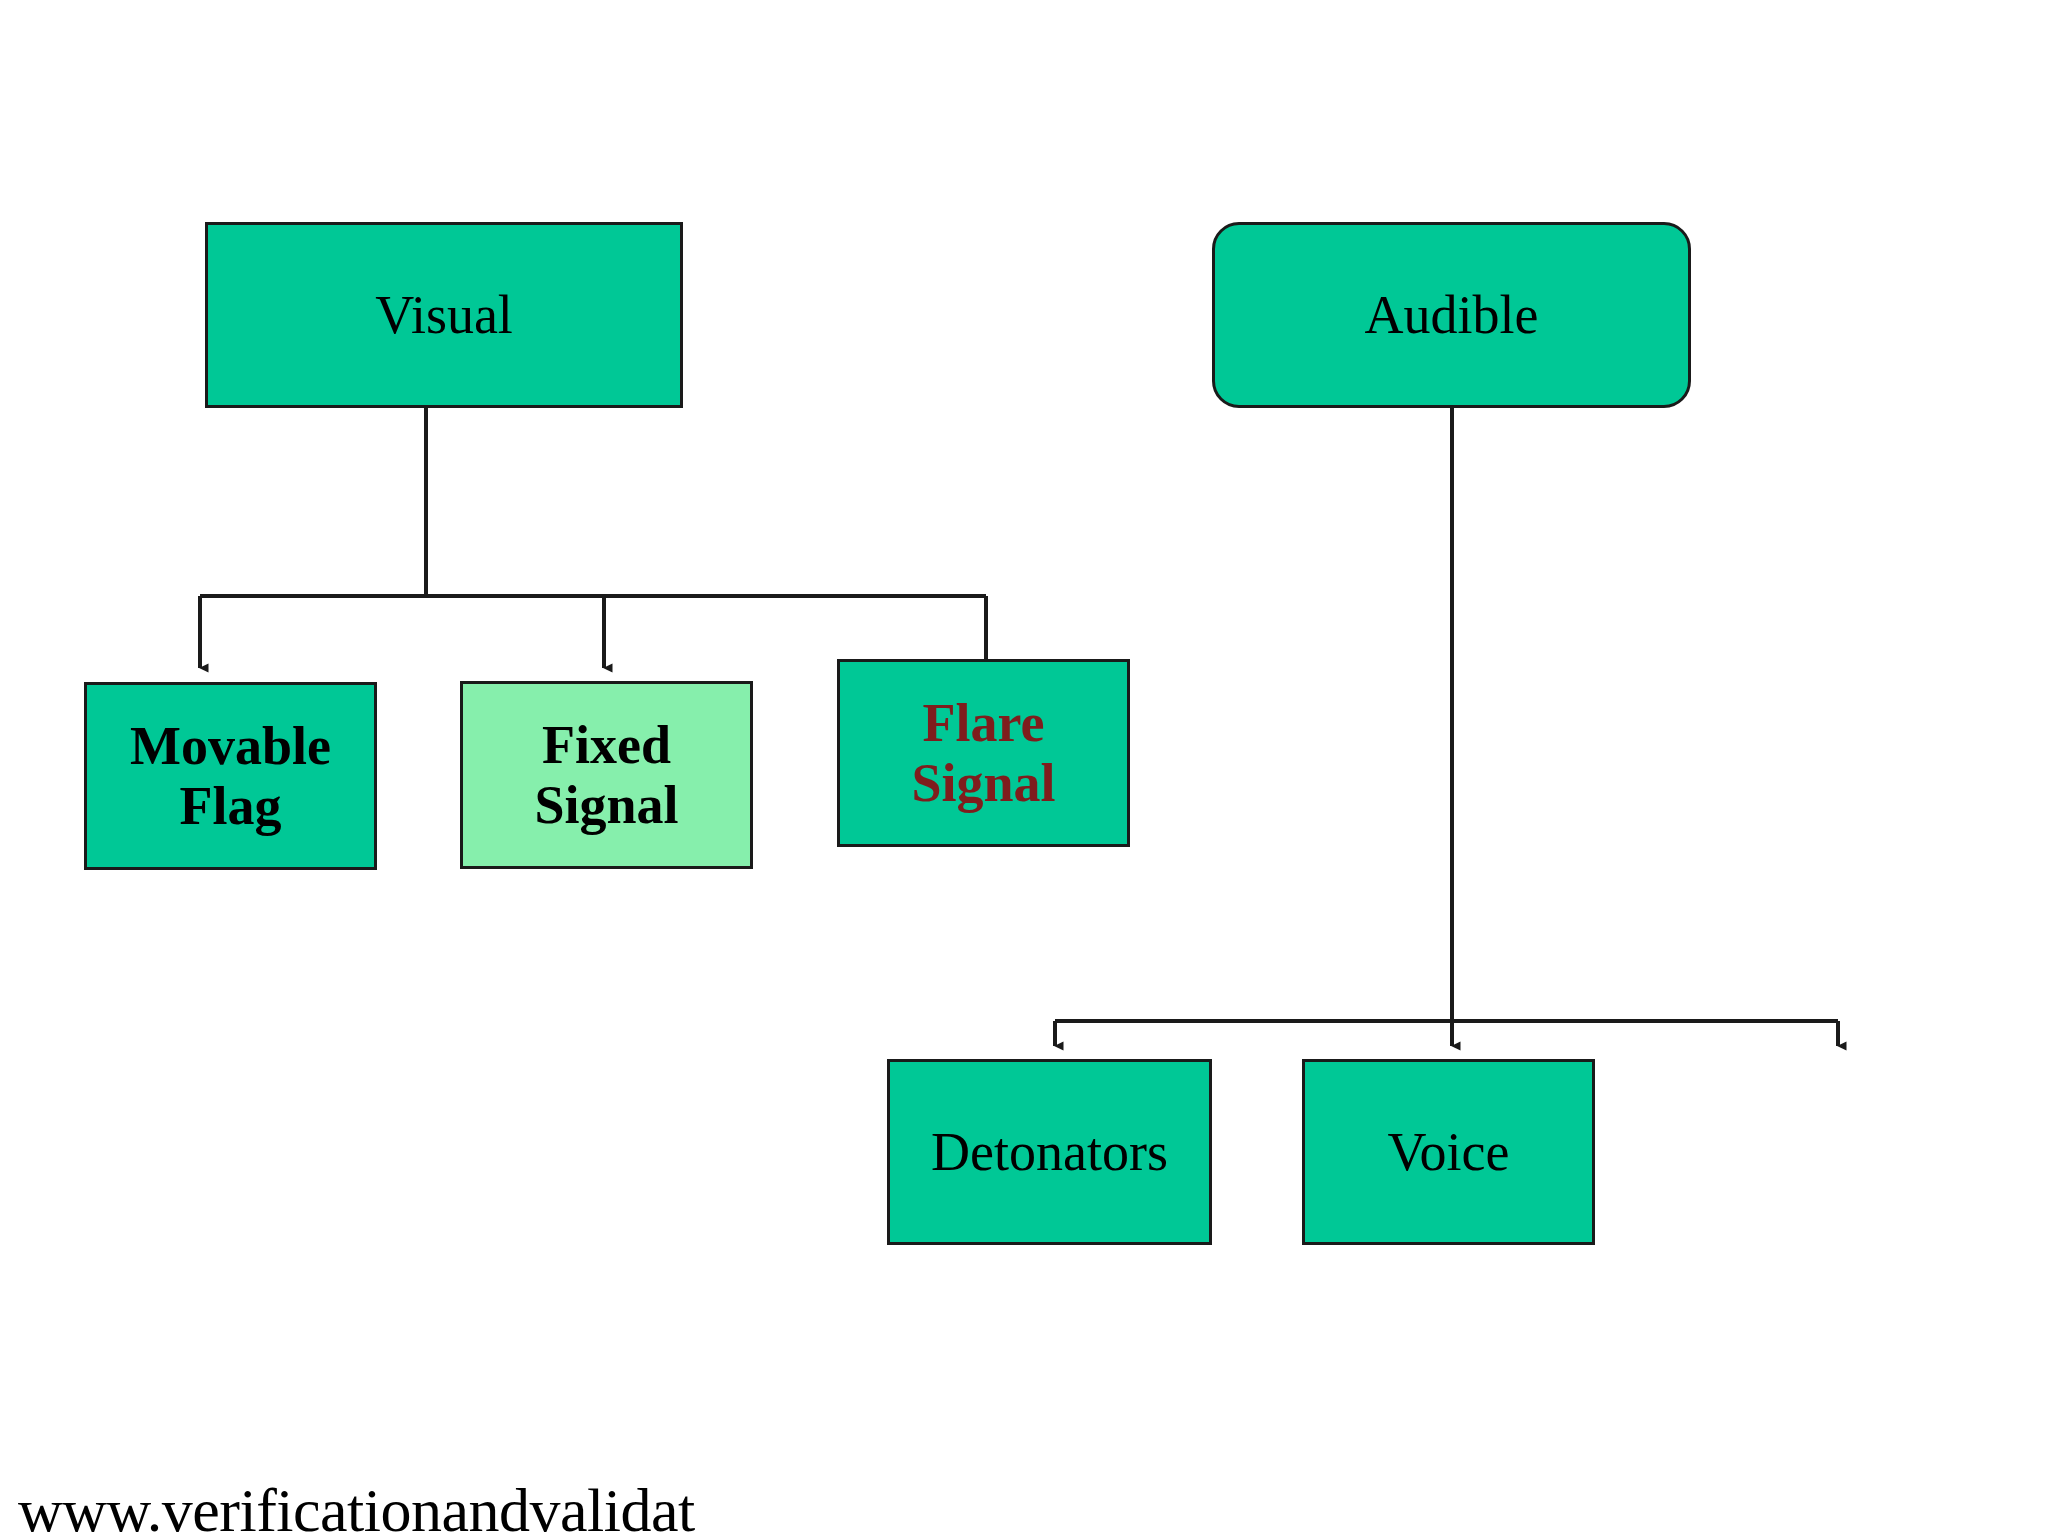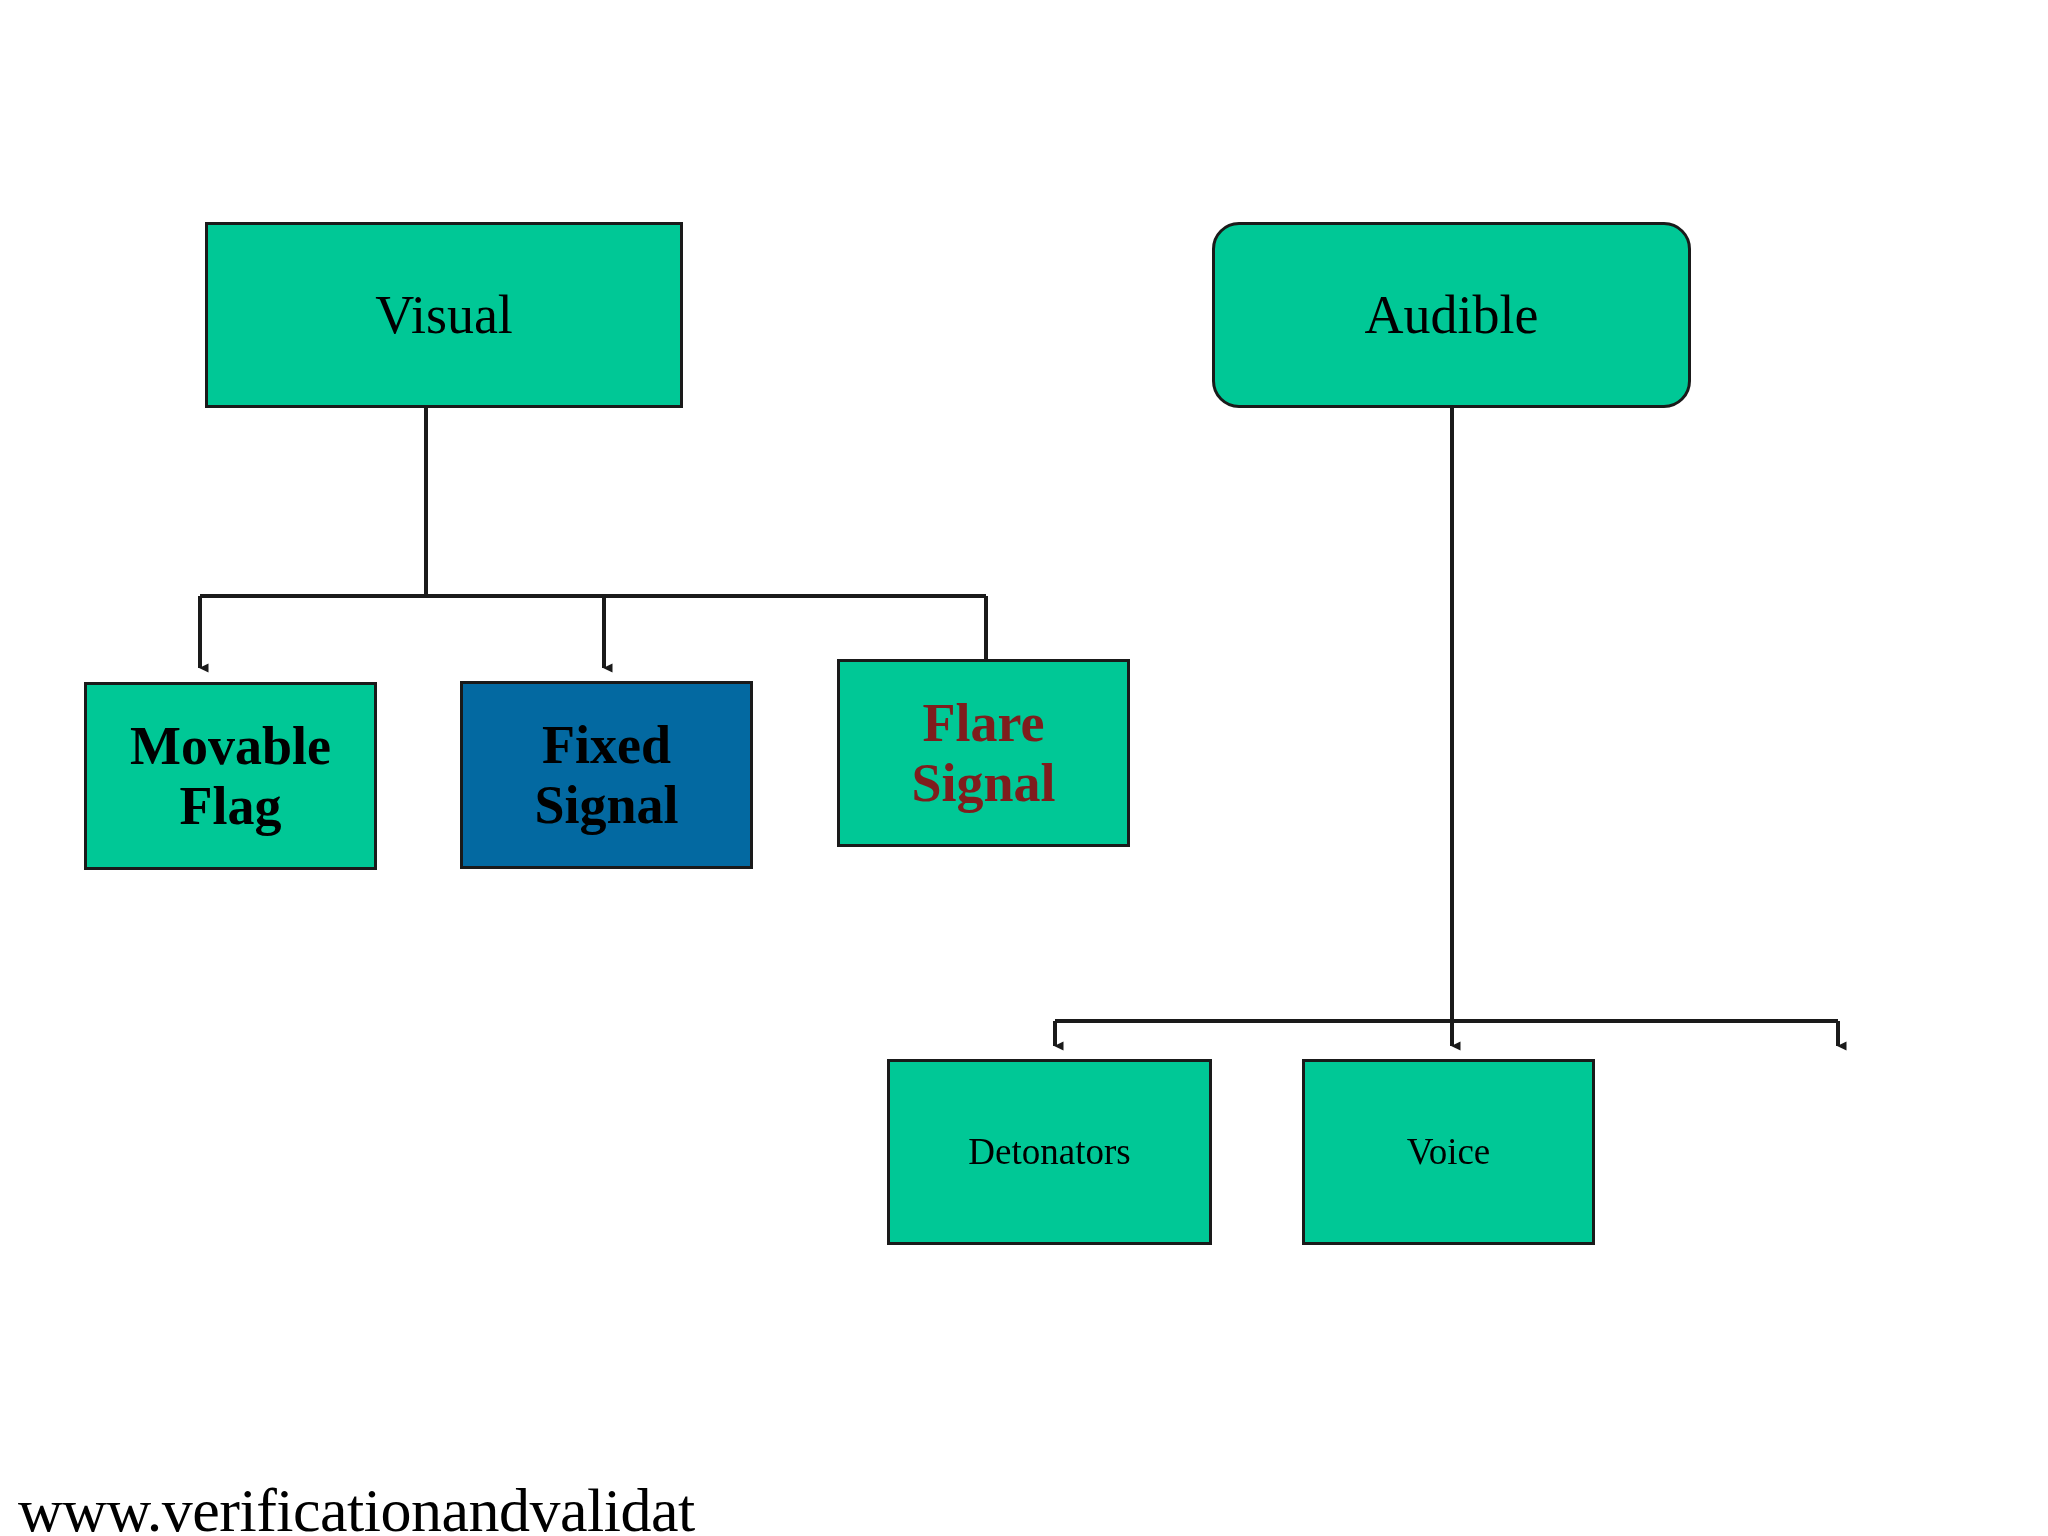--- a/index.html
+++ b/index.html
@@ -33,21 +33,21 @@
     user-select: none;
   }
   .node.root {
     font-size: 54px;
   }
   .node.leaf {
     font-size: 54px;
     font-weight: bold;
   }
   .node.leaf-wide {
-    font-size: 37px;
+    font-size: 54px;
   }
   #edges {
     position: absolute;
     left: 0;
     top: 0;
     width: 2048px;
     height: 1536px;
     pointer-events: none;
   }
   .footer {
@@ -91,21 +91,21 @@
 
     <path d="M 1452 1021 L 1452 1046" stroke="#1a1a1a" stroke-width="4" fill="none" marker-end="url(#arrowhead)"></path>
 
     <path d="M 1838 1021 L 1838 1046" stroke="#1a1a1a" stroke-width="4" fill="none" marker-end="url(#arrowhead)"></path>
   </svg>
 
   <div class="node root" style="left: 205px; top: 222px; width: 478px; height: 186px; background: rgb(0, 200, 150); border-color: rgb(26, 26, 26); color: rgb(0, 0, 0);">Visual</div>
   <div class="node root" style="left: 1212px; top: 222px; width: 479px; height: 186px; background: rgb(0, 200, 150); border-color: rgb(26, 26, 26); color: rgb(0, 0, 0); border-radius: 27px;">Audible</div>
   <div class="node leaf" style="left: 84px; top: 682px; width: 293px; height: 188px; background: rgb(0, 200, 150); border-color: rgb(26, 26, 26); color: rgb(0, 0, 0);">Movable
 Flag</div>
-  <div class="node leaf" style="left: 460px; top: 681px; width: 293px; height: 188px; background: #0369a1; border-color: rgb(26, 26, 26); color: rgb(0, 0, 0);">Fixed
+  <div class="node leaf" style="left: 460px; top: 681px; width: 293px; height: 188px; background: #86efac; border-color: rgb(26, 26, 26); color: rgb(0, 0, 0);">Fixed
 Signal</div>
   <div class="node leaf" style="left: 837px; top: 659px; width: 293px; height: 188px; background: rgb(0, 200, 150); border-color: rgb(26, 26, 26); color: #7f1d1d;">Flare
 Signal</div>
   <div class="node leaf-wide" style="left: 887px; top: 1059px; width: 325px; height: 186px; background: rgb(0, 200, 150); border-color: rgb(26, 26, 26); color: rgb(0, 0, 0);">Detonators</div>
   <div class="node leaf-wide" style="left: 1302px; top: 1059px; width: 293px; height: 186px; background: rgb(0, 200, 150); border-color: rgb(26, 26, 26); color: #000000;">Voice</div>
 
   <div class="footer">www.verificationandvalidat</div>
 
 </div>
 

